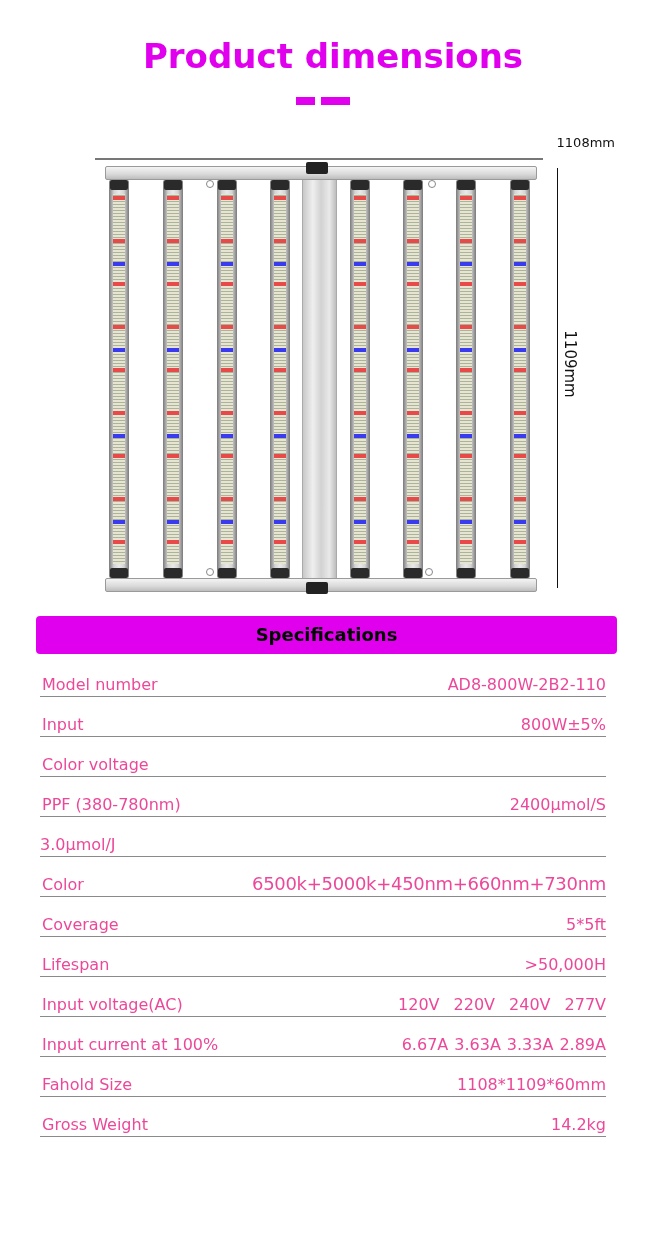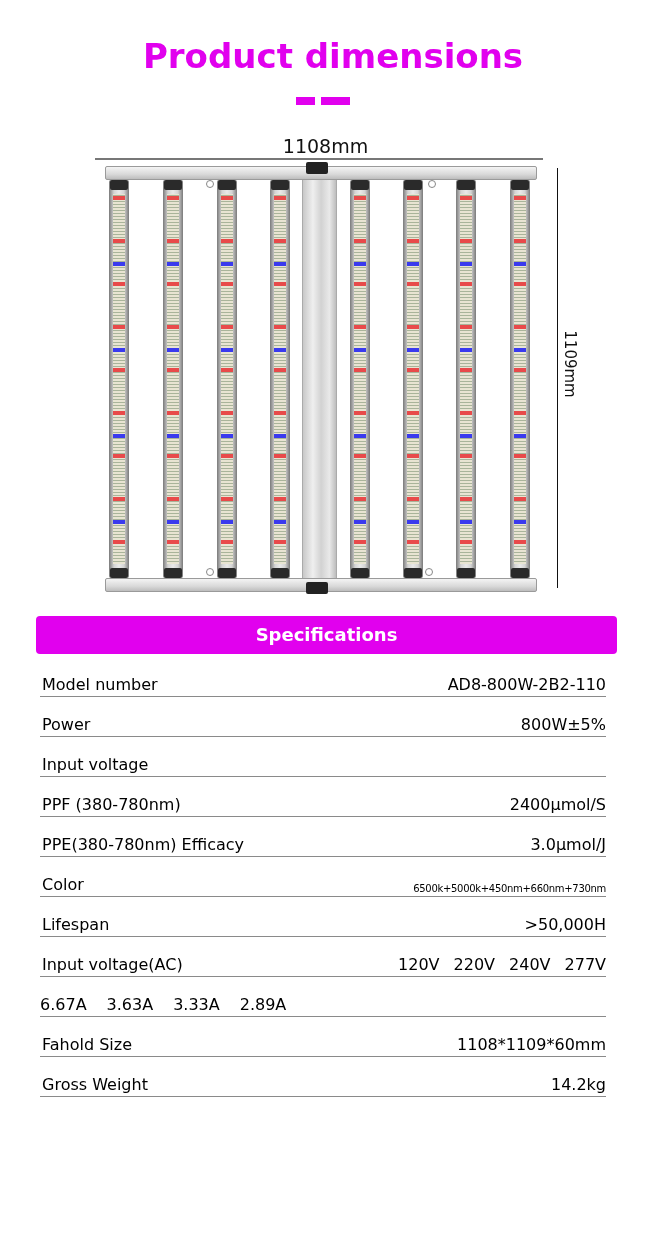--- a/index.html
+++ b/index.html
@@ -9,22 +9,22 @@
   .title {
     position: absolute; left: 8px; top: 36px; width: 650px; text-align: center;
     font-family: "DejaVu Sans", sans-serif; font-weight: bold; font-size: 34px;
     color: #e100ee; letter-spacing: 0px;
   }
   .dash { position: absolute; top: 97px; height: 8px; background: #e100ee; }
   .dash.d1 { left: 296px; width: 19px; }
   .dash.d2 { left: 321px; width: 29px; }
 
   .dim-top-label {
-    position: absolute; left: 0; top: 135px; width: 615px; text-align: center;
-    font-size: 19px; color: #111; padding-left: 36px;
+    position: absolute; left: 0; top: 135px; width: 615px; text-align: right;
+    font-size: 13px; color: #111; padding-left: 36px;
   }
   .dim-top-line { position: absolute; left: 95px; top: 158px; width: 448px; height: 2px; background: #777; }
   .dim-right-line { position: absolute; left: 557px; top: 168px; width: 1px; height: 420px; background: #111; }
   .dim-right-label {
     position: absolute; left: 520px; top: 355px; width: 100px; text-align: center;
     font-size: 15px; color: #111; transform: rotate(90deg); transform-origin: center center;
   }
 
   
   .fixture { position: absolute; left: 105px; top: 166px; width: 432px; height: 426px; }
@@ -62,28 +62,28 @@
         transparent 0px, transparent 20px,
         #e84a4a 20px, #e84a4a 24px, transparent 24px, transparent 43px),
       repeating-linear-gradient(0deg, #e8e4d2 0px, #e8e4d2 2px, #a9b49a 2px, #a9b49a 3px);
   }
   .ring { position: absolute; width: 8px; height: 8px; border: 1.5px solid #888; border-radius: 50%; background: #fff; }
 
   
   .spec-header {
     position: absolute; left: 36px; top: 616px; width: 581px; height: 38px;
     background: #e100ee; border-radius: 4px;
-    color: #ffffff; font-weight: bold; font-size: 18px; text-align: center; line-height: 38px;
+    color: #000000; font-weight: bold; font-size: 18px; text-align: center; line-height: 38px;
   }
 
   .rows { position: absolute; left: 40px; top: 657px; width: 566px; }
   .row {
     position: relative; height: 40px; border-bottom: 1.5px solid #8a8a8a;
     display: flex; justify-content: space-between; align-items: flex-end;
-    font-size: 16px; color: #000000; padding-bottom: 2px;
+    font-size: 16px; color: #ec4899; padding-bottom: 2px;
   }
   .row .label { padding-left: 2px; white-space: nowrap; }
   .row .value { white-space: nowrap; text-align: left; padding-right: 0px; }
   .row .multi { display: flex; gap: 8px; }
   .row .multi span { display: inline-block; }
 </style>
 </head>
 <body>
 
 <div class="title">Product dimensions</div>
@@ -152,53 +152,57 @@
 </div>
 
 <div class="spec-header">Specifications</div>
 
 <div class="rows">
   <div class="row">
     <span class="label">Model number</span>
     <span class="value">AD8-800W-2B2-110</span>
   </div>
   <div class="row">
-    <span class="label">Power</span>
+    <span class="label">Input</span>
     <span class="value">800W±5%</span>
   </div>
   <div class="row">
-    <span class="label">Input voltage</span>
+    <span class="label">Color voltage</span>
   </div>
   <div class="row">
     <span class="label">PPF (380-780nm)</span>
     <span class="value">2400μmol/S</span>
   </div>
   <div class="row">
-    <span class="label">PPE(380-780nm) Efficacy</span>
     <span class="value">3.0μmol/J</span>
   </div>
   <div class="row">
     <span class="label">Color</span>
-    <span class="value" style="font-size:10px; letter-spacing:-0.3px;">6500k+5000k+450nm+660nm+730nm</span>
+    <span class="value" style="font-size:18px; letter-spacing:-0.3px;">6500k+5000k+450nm+660nm+730nm</span>
+  </div>
+  <div class="row">
+    <span class="label">Coverage</span>
+    <span class="value">5*5ft</span>
   </div>
   <div class="row">
     <span class="label">Lifespan</span>
     <span class="value">&gt;50,000H</span>
   </div>
   <div class="row">
     <span class="label">Input voltage(AC)</span>
     <span class="value multi" style="gap:14px;">
       <span>120V</span>
       <span>220V</span>
       <span>240V</span>
       <span>277V</span>
     </span>
   </div>
   <div class="row">
-    <span class="value multi" style="gap:20px;">
+    <span class="label">Input current at 100%</span>
+    <span class="value multi" style="gap:6px;">
       <span>6.67A</span>
       <span>3.63A</span>
       <span>3.33A</span>
       <span>2.89A</span>
     </span>
   </div>
   <div class="row">
     <span class="label">Fahold Size</span>
     <span class="value">1108*1109*60mm</span>
   </div>

